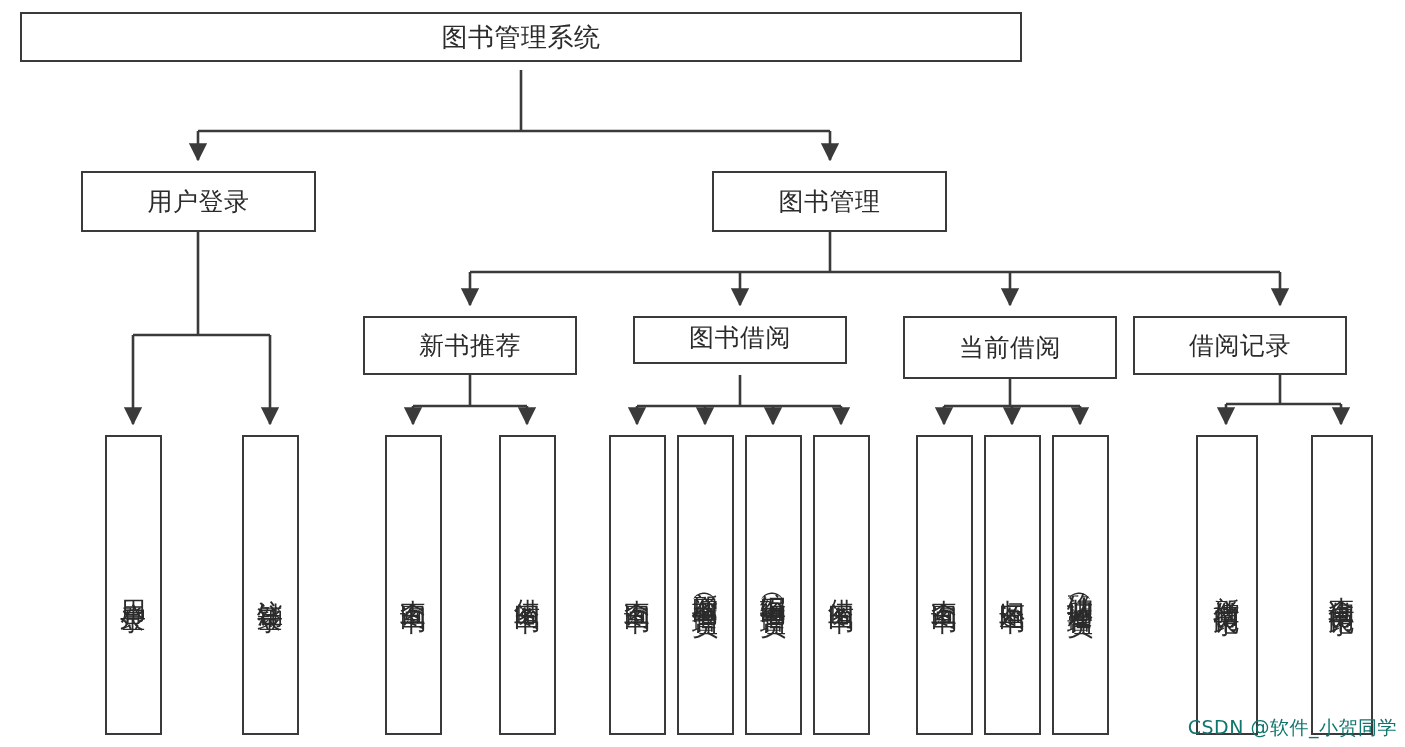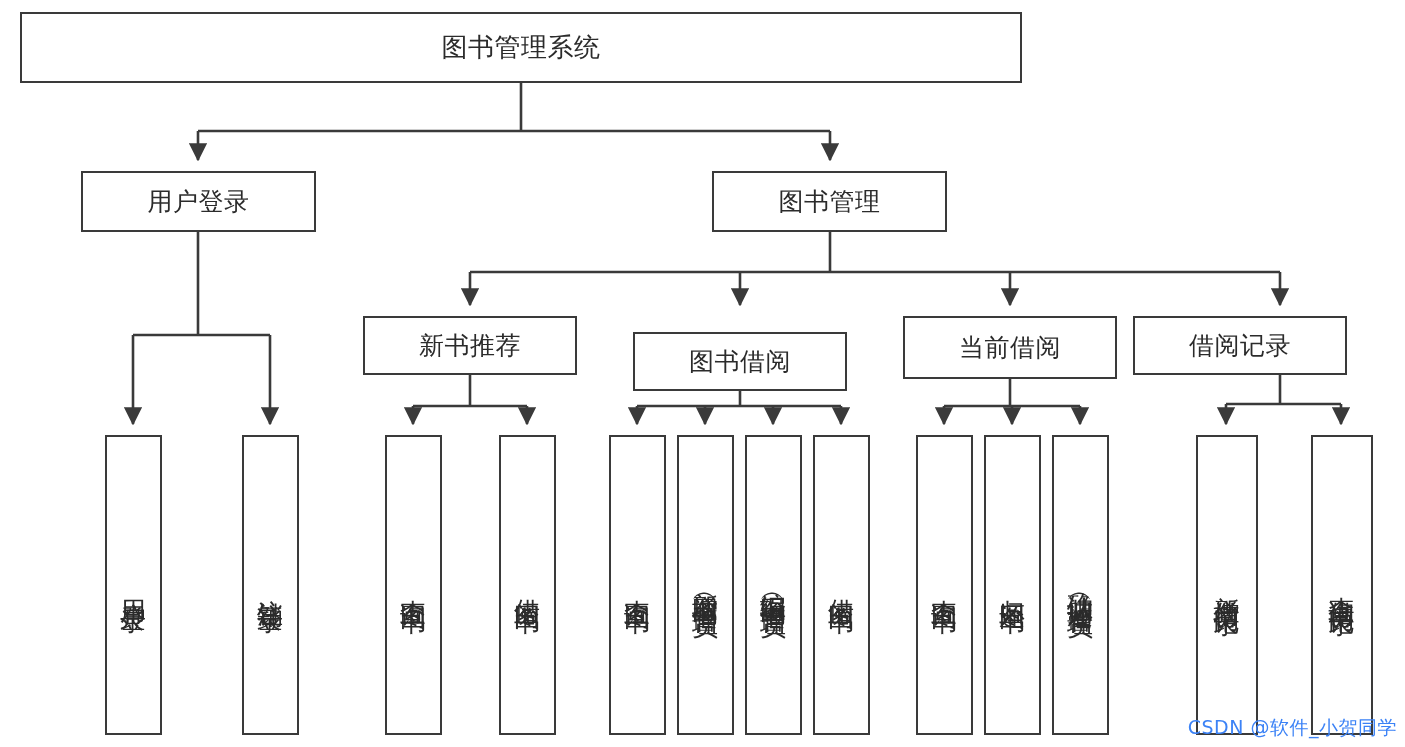--- a/index.html
+++ b/index.html
@@ -65,21 +65,21 @@
     letter-spacing: 3px;
     white-space: normal;
     max-height: 100%;
     text-align: center;
   }
   #watermark {
     position: absolute;
     right: 8px;
     bottom: 6px;
     font-size: 19px;
-    color: #3b82f6;
+    color: #0f766e;
     letter-spacing: 0.5px;
     z-index: 5;
     white-space: nowrap;
   }
 </style>
 </head>
 <body>
 
 <div id="diagram">
 
@@ -126,35 +126,35 @@
       <path d="M 1012 406 L 1012 424" marker-end="url(#arrow)"></path>
       <path d="M 1080 406 L 1080 424" marker-end="url(#arrow)"></path>
 
       <path d="M 1280 375 L 1280 404"></path>
       <path d="M 1226 404 L 1341 404"></path>
       <path d="M 1226 404 L 1226 424" marker-end="url(#arrow)"></path>
       <path d="M 1341 404 L 1341 424" marker-end="url(#arrow)"></path>
     </g>
   </svg>
 
-  <div class="node horiz root" style="left:20px; top:12px; width:1002px; height:71px;">
+  <div class="node horiz root" style="left:20px; top:12px; width:1002px; height:50px;">
     <span class="label">图书管理系统</span>
   </div>
 
   <div class="node horiz" style="left:81px; top:171px; width:235px; height:61px;">
     <span class="label">用户登录</span>
   </div>
   <div class="node horiz" style="left:363px; top:316px; width:214px; height:59px;">
     <span class="label">新书推荐</span>
   </div>
 
   <div class="node horiz" style="left:712px; top:171px; width:235px; height:61px;">
     <span class="label">图书管理</span>
   </div>
-  <div class="node horiz" style="left:633px; top:332px; width:214px; height:59px;">
+  <div class="node horiz" style="left:633px; top:316px; width:214px; height:48px;font-family:Liberation Mono, monospace;">
     <span class="label">图书借阅</span>
   </div>
   <div class="node horiz" style="left:903px; top:316px; width:214px; height:63px;">
     <span class="label">当前借阅</span>
   </div>
   <div class="node horiz" style="left:1133px; top:316px; width:214px; height:59px;">
     <span class="label">借阅记录</span>
   </div>
 
   <div class="node vert" style="left:105px; top:435px; width:57px; height:300px;">

